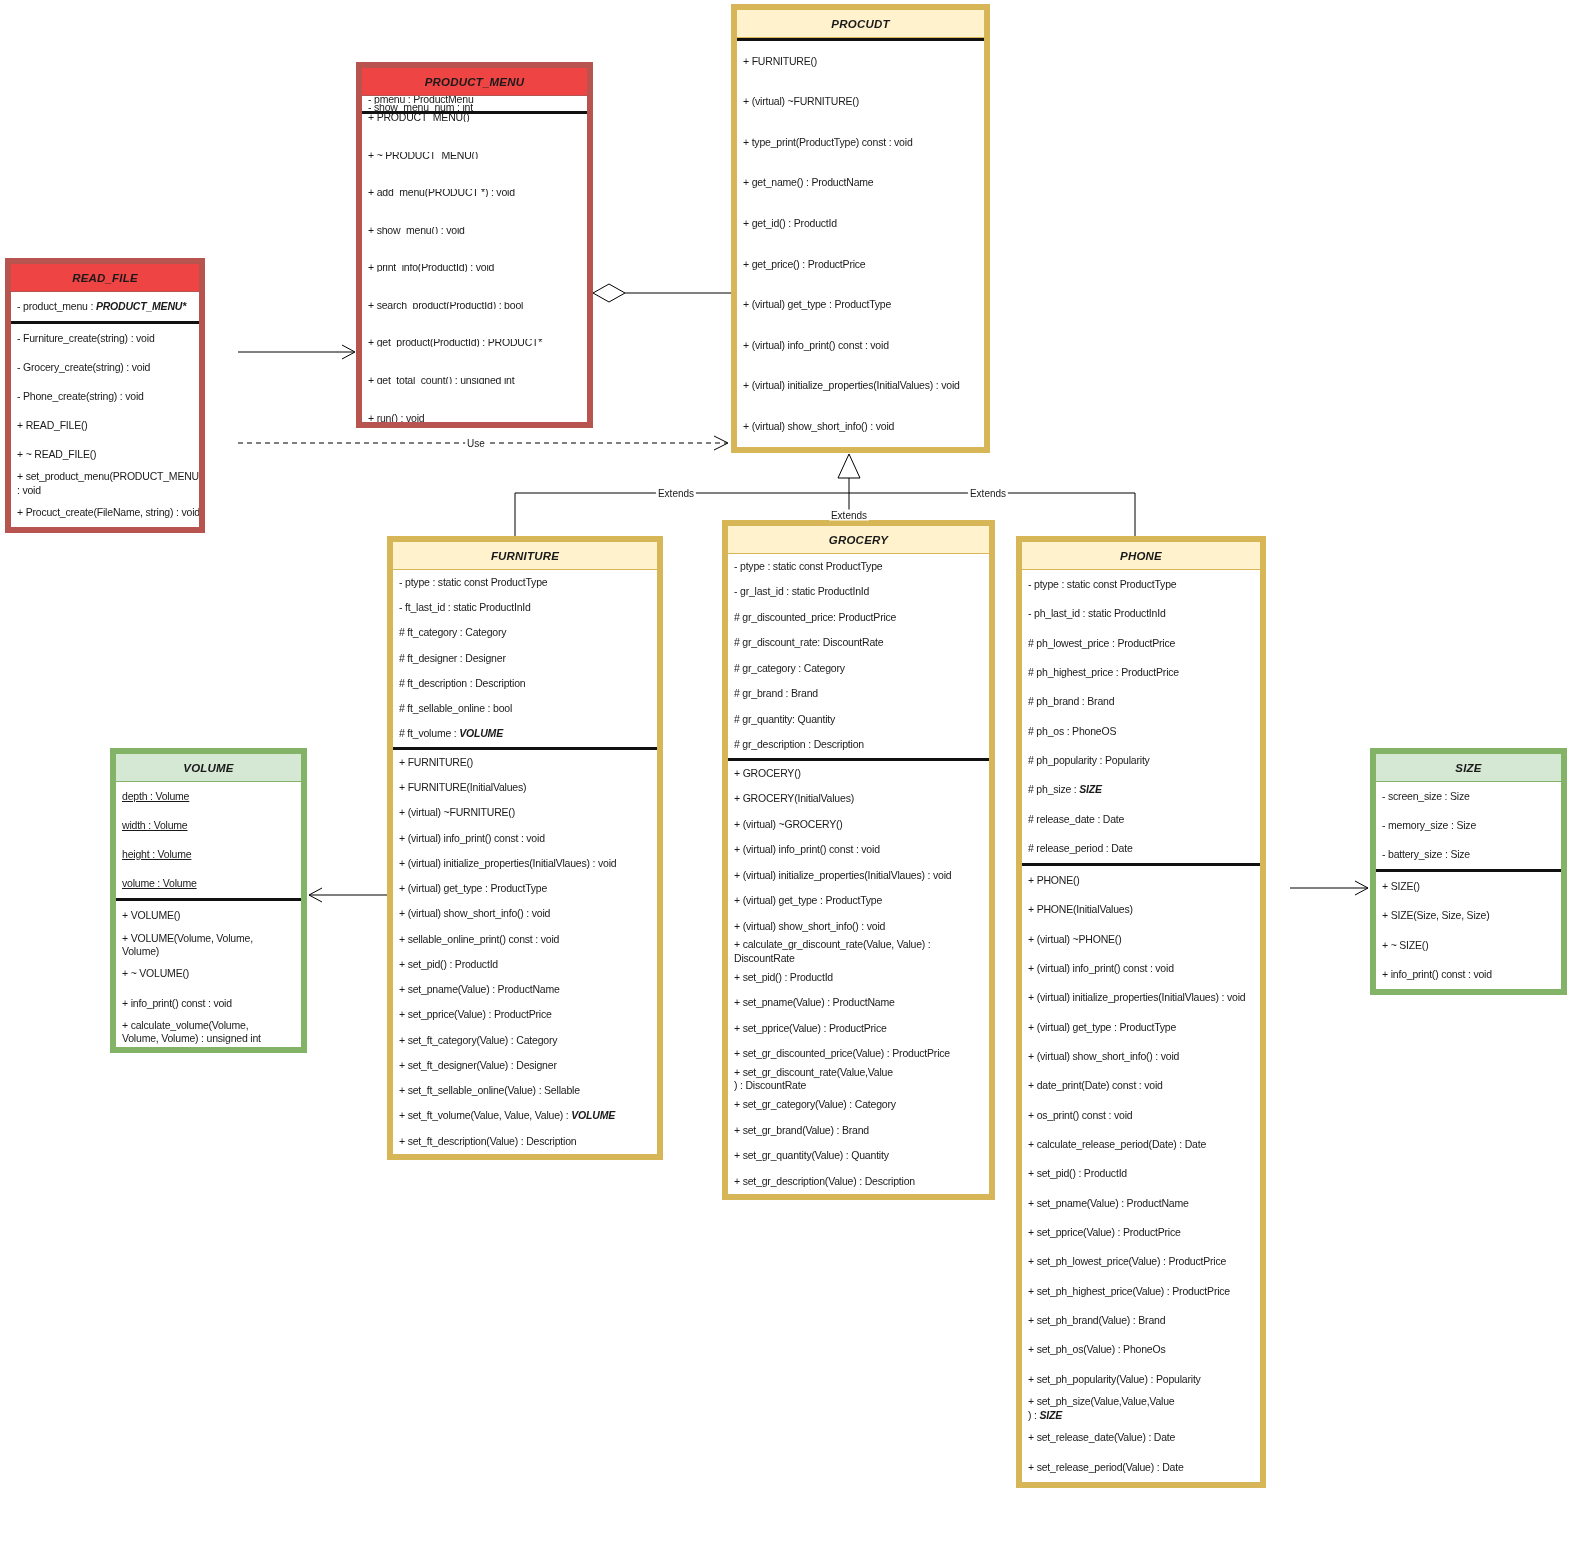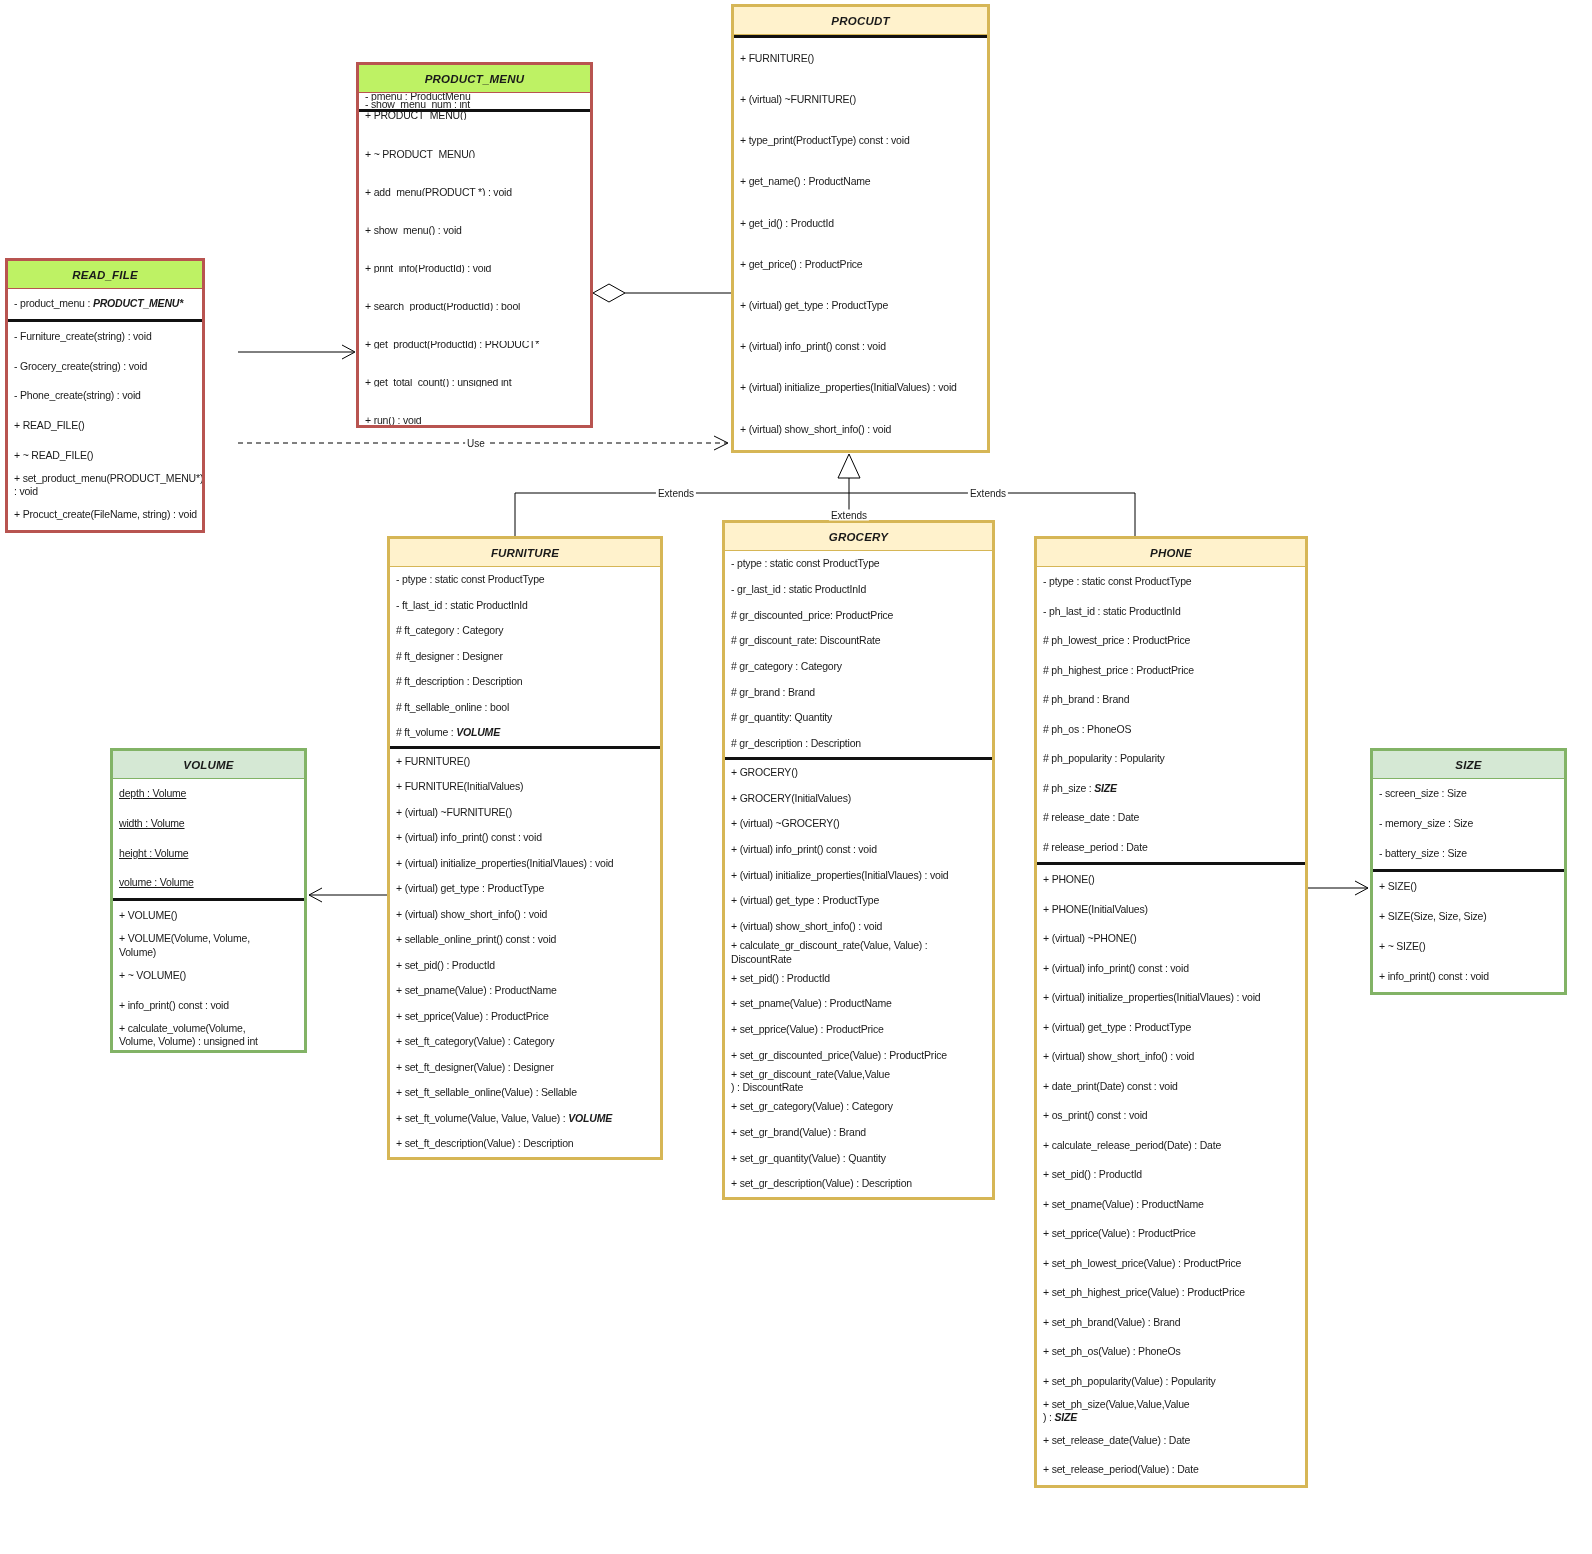--- a/index.html
+++ b/index.html
@@ -5,37 +5,37 @@
   html,body { margin:0; padding:0; background:#ffffff; }
   .canvas {
     position:relative; width:1592px; height:1554px; background:#ffffff;
     font-family:"Liberation Sans","DejaVu Sans",sans-serif; color:#1a1a1a;
   }
   svg.wires { position:absolute; left:0; top:0; width:1592px; height:1554px; z-index:0; }
   svg.wires * { vector-effect:non-scaling-stroke; }
 
   .uml-class {
     position:absolute; z-index:1; background:#ffffff;
-    border:3px solid #3b82f6; display:flex; flex-direction:column; box-sizing:border-box;
+    border:6px solid #3b82f6; display:flex; flex-direction:column; box-sizing:border-box;
   }
   .uml-title {
     flex:none; height:27px; display:flex; align-items:center; justify-content:center;
     font-size:11.5px; font-weight:bold; font-style:italic; letter-spacing:0.2px;
   }
   .uml-sep { flex:none; height:0; border-top:3px solid #111; }
   .members { display:flex; flex-direction:column; min-height:0; }
   .member {
     flex:1 1 0; display:flex; align-items:center; padding:0 6px;
     font-size:10.5px; letter-spacing:-0.2px; overflow:hidden; min-height:0;
   }
   .mtext { display:inline-block; line-height:13.5px; white-space:nowrap; }
   .em { font-weight:bold; font-style:italic; }
 
   .pink   { border-color:#b85450; }
-  .pink   .uml-title { background:#bef264; border-bottom:1px solid #b85450; }
+  .pink   .uml-title { background:#ef4444; border-bottom:1px solid #b85450; }
   .yellow { border-color:#d6b656; }
   .yellow .uml-title { background:#fff2cc; border-bottom:1px solid #d6b656; }
   .green  { border-color:#82b366; }
   .green  .uml-title { background:#d5e8d4; border-bottom:1px solid #82b366; }
 
   .edge-label {
     position:absolute; z-index:2; transform:translate(-50%,-50%);
     background:#ffffff; padding:0 2px; font-size:10px; color:#1a1a1a; white-space:nowrap;
   }
 </style>
@@ -353,21 +353,21 @@
         </div>
         <div class="member">
           <span class="mtext"><span>+ set_gr_quantity(Value) : Quantity</span></span>
         </div>
         <div class="member">
           <span class="mtext"><span>+ set_gr_description(Value) : Description</span></span>
         </div>
       </div>
   </div>
 
-  <div class="uml-class yellow" style="left:1016px; top:536px; width:274px; height:952px;margin-left:18px;">
+  <div class="uml-class yellow" style="left:1016px; top:536px; width:250px; height:952px;">
     <div class="uml-title">PHONE</div>
     <div class="members" style="flex-grow: 10;">
         <div class="member">
           <span class="mtext"><span>- ptype : static const ProductType</span></span>
         </div>
         <div class="member">
           <span class="mtext"><span>- ph_last_id : static ProductInId</span></span>
         </div>
         <div class="member">
           <span class="mtext"><span># ph_lowest_price : ProductPrice</span></span>

